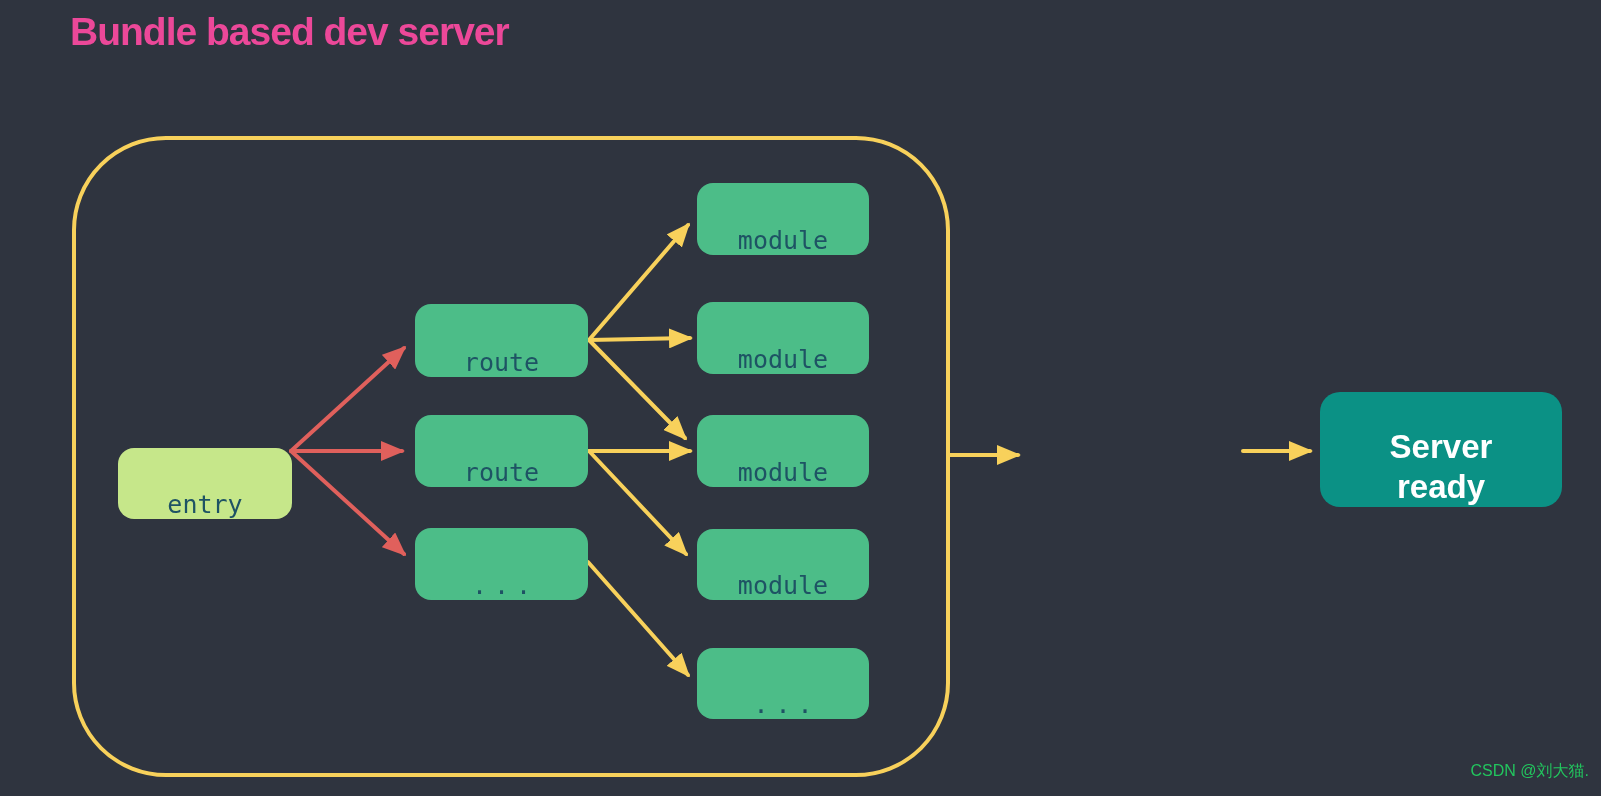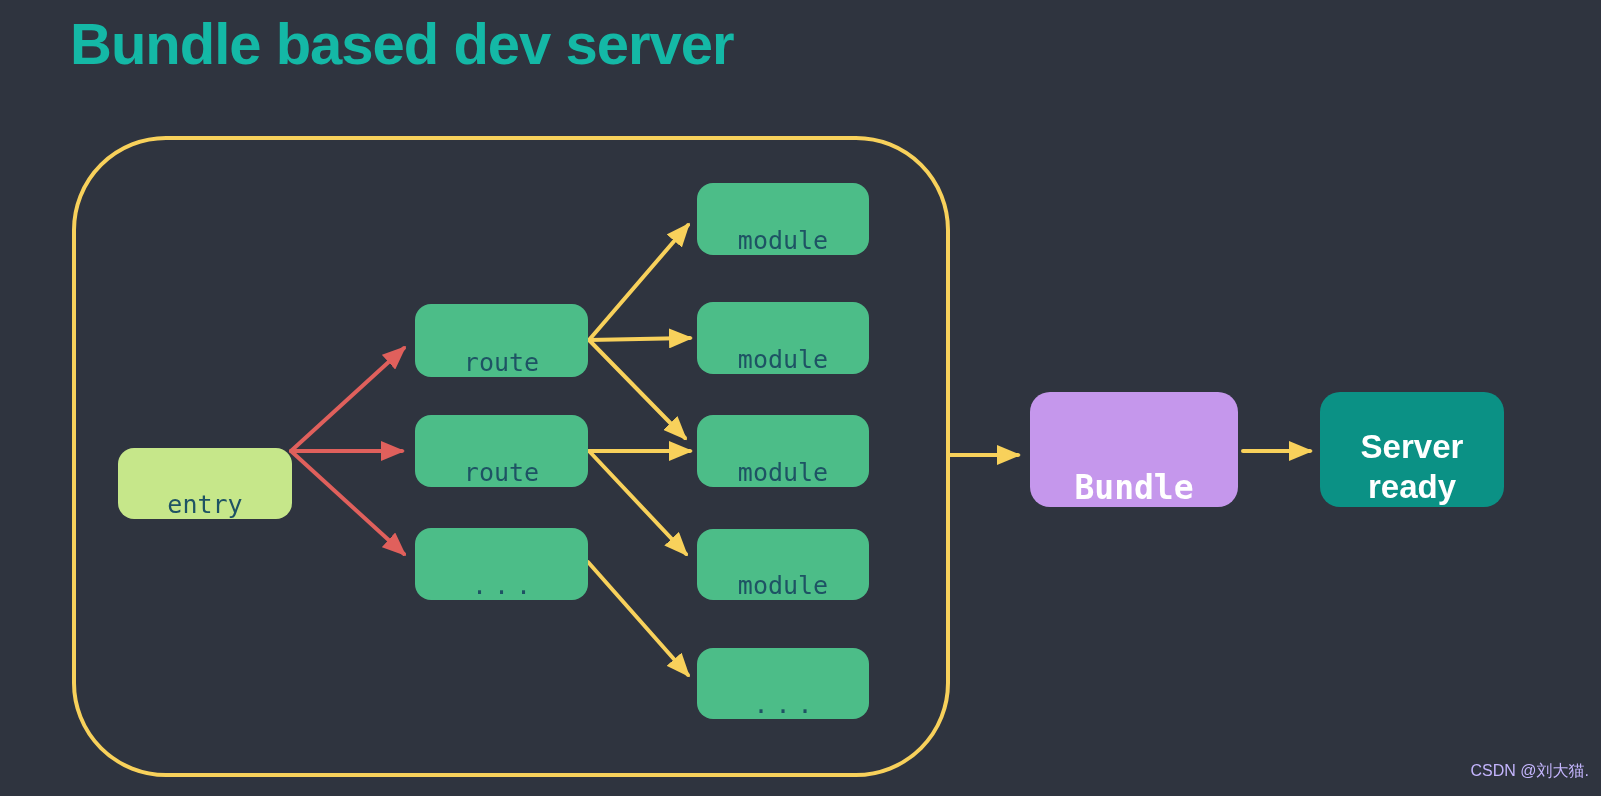--- a/index.html
+++ b/index.html
@@ -3,22 +3,22 @@
 <meta charset="utf-8">
 <style>
   html,body { margin:0; padding:0; background:#2f343f; }
   .stage {
     position:relative; width:1601px; height:796px;
     background:#2f343f; overflow:hidden;
     font-family:"Liberation Sans", sans-serif;
   }
   .title {
     position:absolute; left:70px; top:10px;
-    font-size:58px; font-weight:bold; letter-spacing:-1px;
-    color:#14b8a6;
+    font-size:39px; font-weight:bold; letter-spacing:-1px;
+    color:#ec4899;
   }
   svg.layer { position:absolute; left:0; top:0; }
   .node {
     position:absolute; display:flex; align-items:flex-end; justify-content:center;
     font-family:"DejaVu Sans Mono","Liberation Mono",monospace;
     font-size:25px; color:#1e5364;
     background:#4cbd88; border-radius:16px;
     box-sizing:border-box;
   }
   .node .label { white-space:pre; }
@@ -31,30 +31,30 @@
   .node.m3     { left:697px; top:415px; width:172px; height:72px; }
   .node.m4     { left:697px; top:529px; width:172px; height:71px; }
   .node.mdots  { left:697px; top:648px; width:172px; height:71px; }
   .node.rdots .label, .node.mdots .label { letter-spacing:7px; text-indent:7px; }
   .node.bundle {
     left:1030px; top:392px; width:208px; height:115px;
     border-radius:20px; background:#c597ec; color:#ffffff;
     font-weight:bold; font-size:33px;
   }
   .node.server {
-    left:1320px; top:392px; width:184px; height:115px;
+    left:1320px; top:392px; width:242px; height:115px;
     border-radius:20px; background:#0b9185; color:#ffffff;
     font-weight:bold; font-size:33px;
     font-family:"Liberation Sans", sans-serif;
     text-align:center; line-height:1.22;
   }
   .node.server .label { display:block; width:140px; white-space:normal; }
   .watermark {
     position:absolute; right:12px; bottom:14px;
-    font-size:16px; color:#c4b5fd;
+    font-size:16px; color:#22c55e;
   }
 </style>
 </head>
 <body>
 
 <div class="stage">
 
   <div class="title">Bundle based dev server</div>
 
   <svg class="layer" width="1601" height="796" viewBox="0 0 1601 796">
@@ -110,22 +110,19 @@
   <div class="node m3">
     <span class="label">module</span>
   </div>
   <div class="node m4">
     <span class="label">module</span>
   </div>
   <div class="node mdots">
     <span class="label">...</span>
   </div>
 
-  <div class="node bundle">
-    <span class="label">Bundle</span>
-  </div>
   <div class="node server">
     <span class="label">Server ready</span>
   </div>
 
   <div class="watermark">CSDN @刘大猫.</div>
 
 </div>
 
 </body></html>

